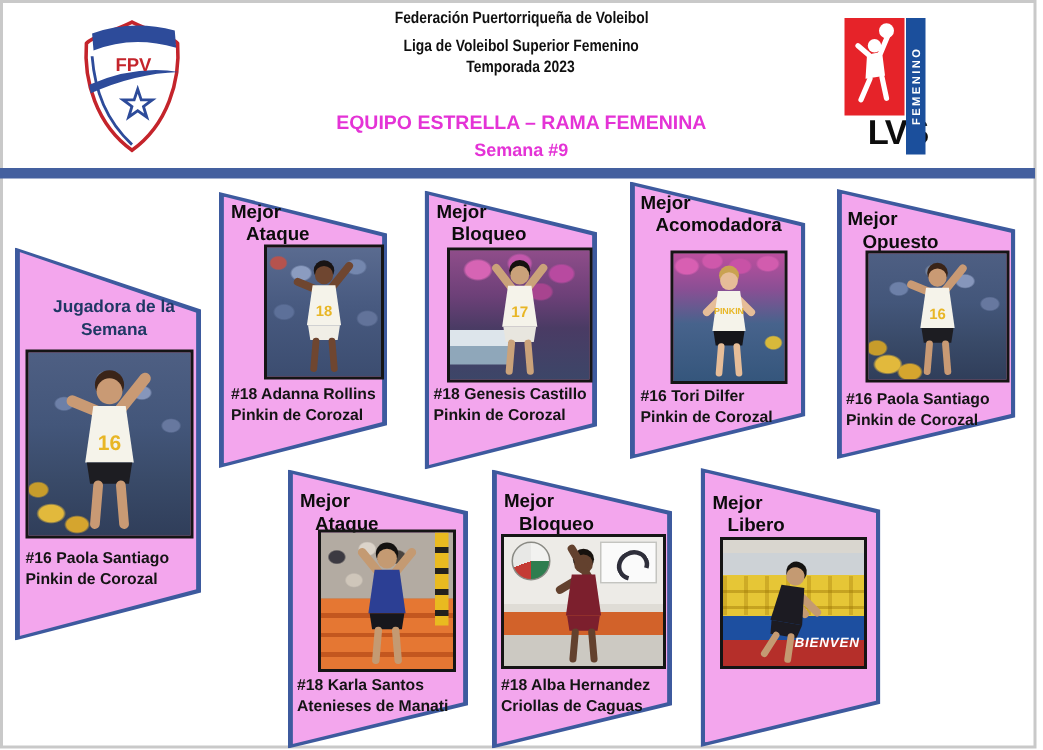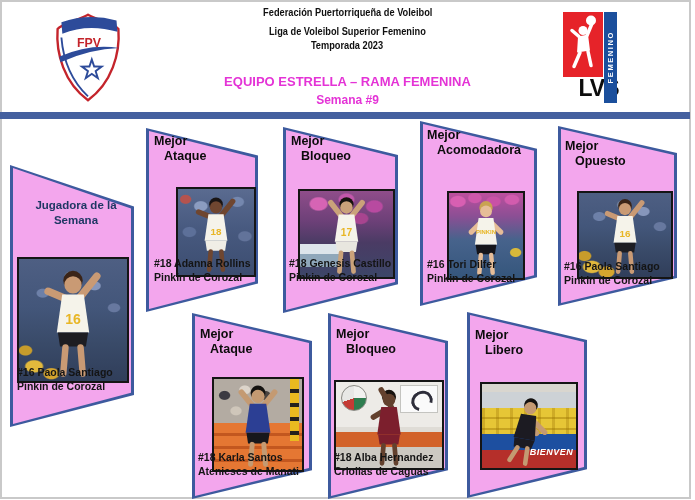--- a/index.html
+++ b/index.html
@@ -46,21 +46,21 @@
   .c1 .t1{left:8px;top:6px}  .c1 .t2{left:18px;top:21px}
   .c2 .t1{left:8px;top:7px}  .c2 .t2{left:18px;top:22px}
   .c3 .t1{left:7px;top:7px}  .c3 .t2{left:17px;top:22px}
   .c4 .t1{left:7px;top:13px} .c4 .t2{left:17px;top:28px}
   .c5 .t1{left:8px;top:14px} .c5 .t2{left:18px;top:29px}
   .c6 .t1{left:8px;top:14px} .c6 .t2{left:18px;top:29px}
   .c7 .t1{left:8px;top:16px} .c7 .t2{left:18px;top:31px}
   .bigtitle{position:absolute;left:22px;top:33px;width:88px;text-align:center;font-weight:700;
             font-size:11.5px;line-height:15px;color:var(--title-navy);}
 
-  .photo{position:absolute;border:2px solid #151515;box-sizing:border-box;overflow:hidden;margin-top:24px;}
+  .photo{position:absolute;border:2px solid #151515;box-sizing:border-box;overflow:hidden;}
   .c0 .photo{left:7px;top:68px;width:112px;height:126px}
   .c1 .photo{left:30px;top:35px;width:80px;height:90px}
   .c2 .photo{left:15px;top:38px;width:97px;height:90px}
   .c3 .photo{left:27px;top:46px;width:78px;height:89px}
   .c4 .photo{left:19px;top:41px;width:96px;height:88px}
   .c5 .photo{left:20px;top:40px;width:92px;height:95px}
   .c6 .photo{left:6px;top:43px;width:110px;height:90px}
   .c7 .photo{left:13px;top:46px;width:98px;height:88px}
 
   .cap{position:absolute;font-size:10.5px;font-weight:600;line-height:13.5px;color:#141414;white-space:nowrap;}

